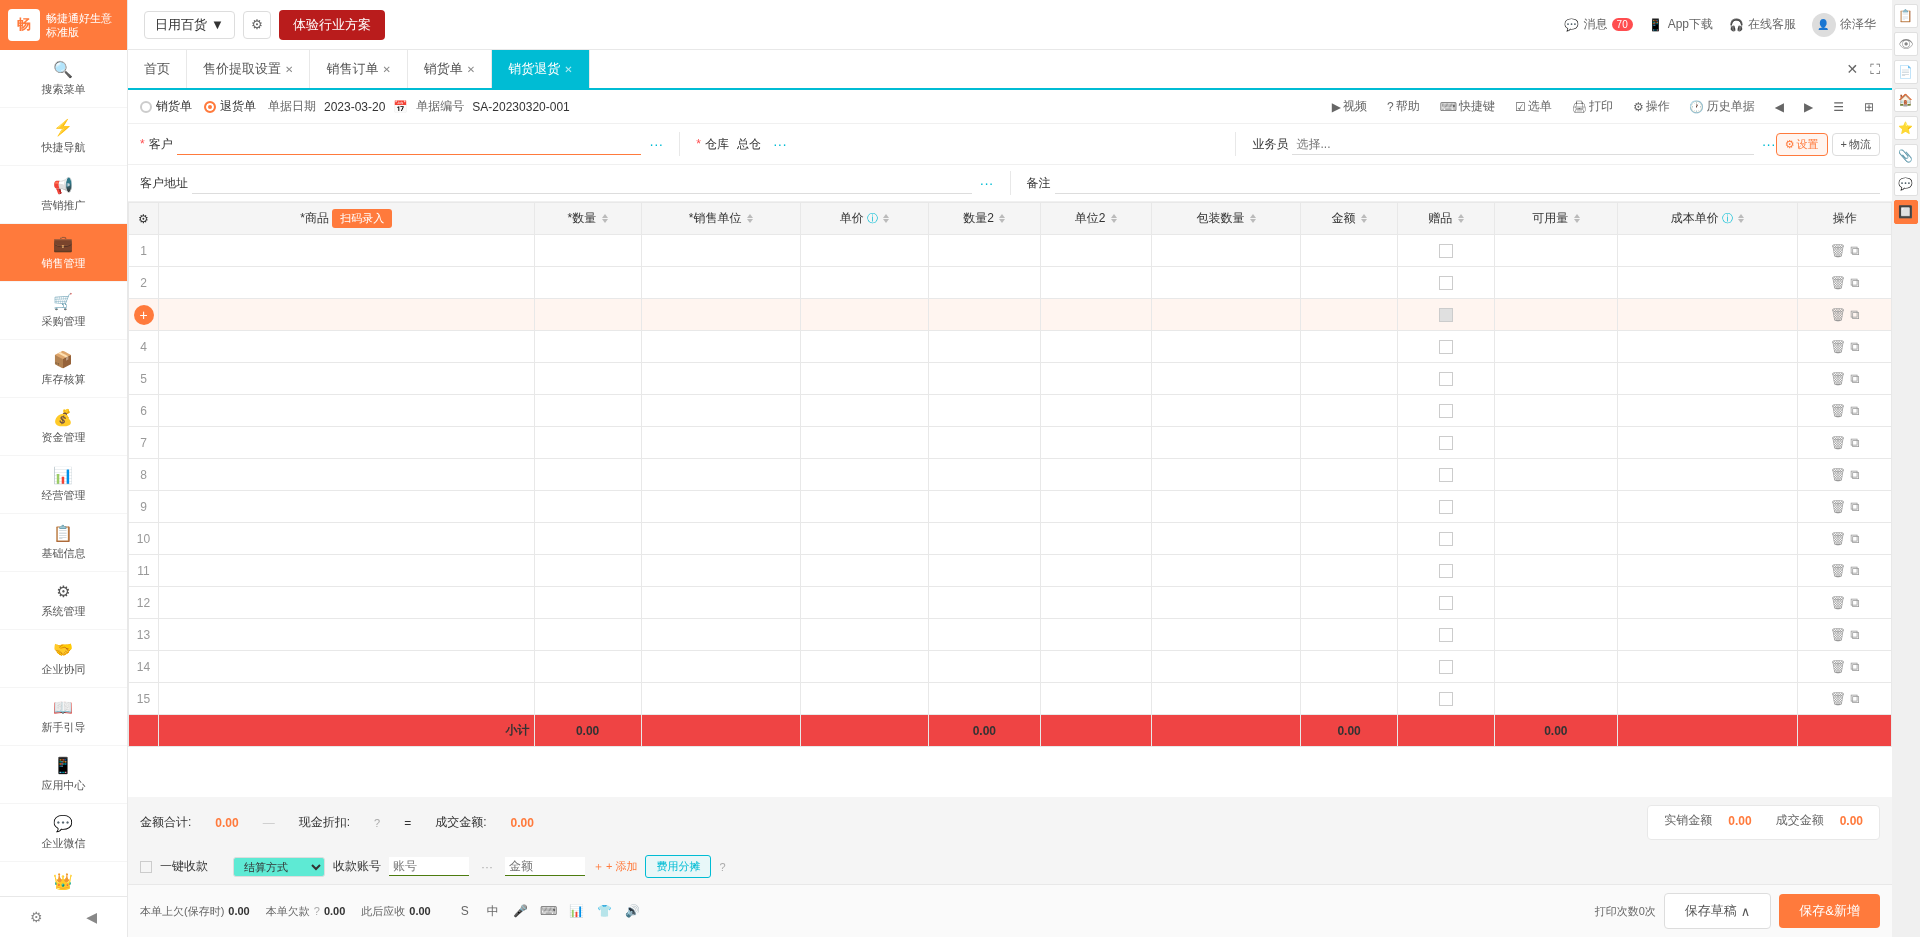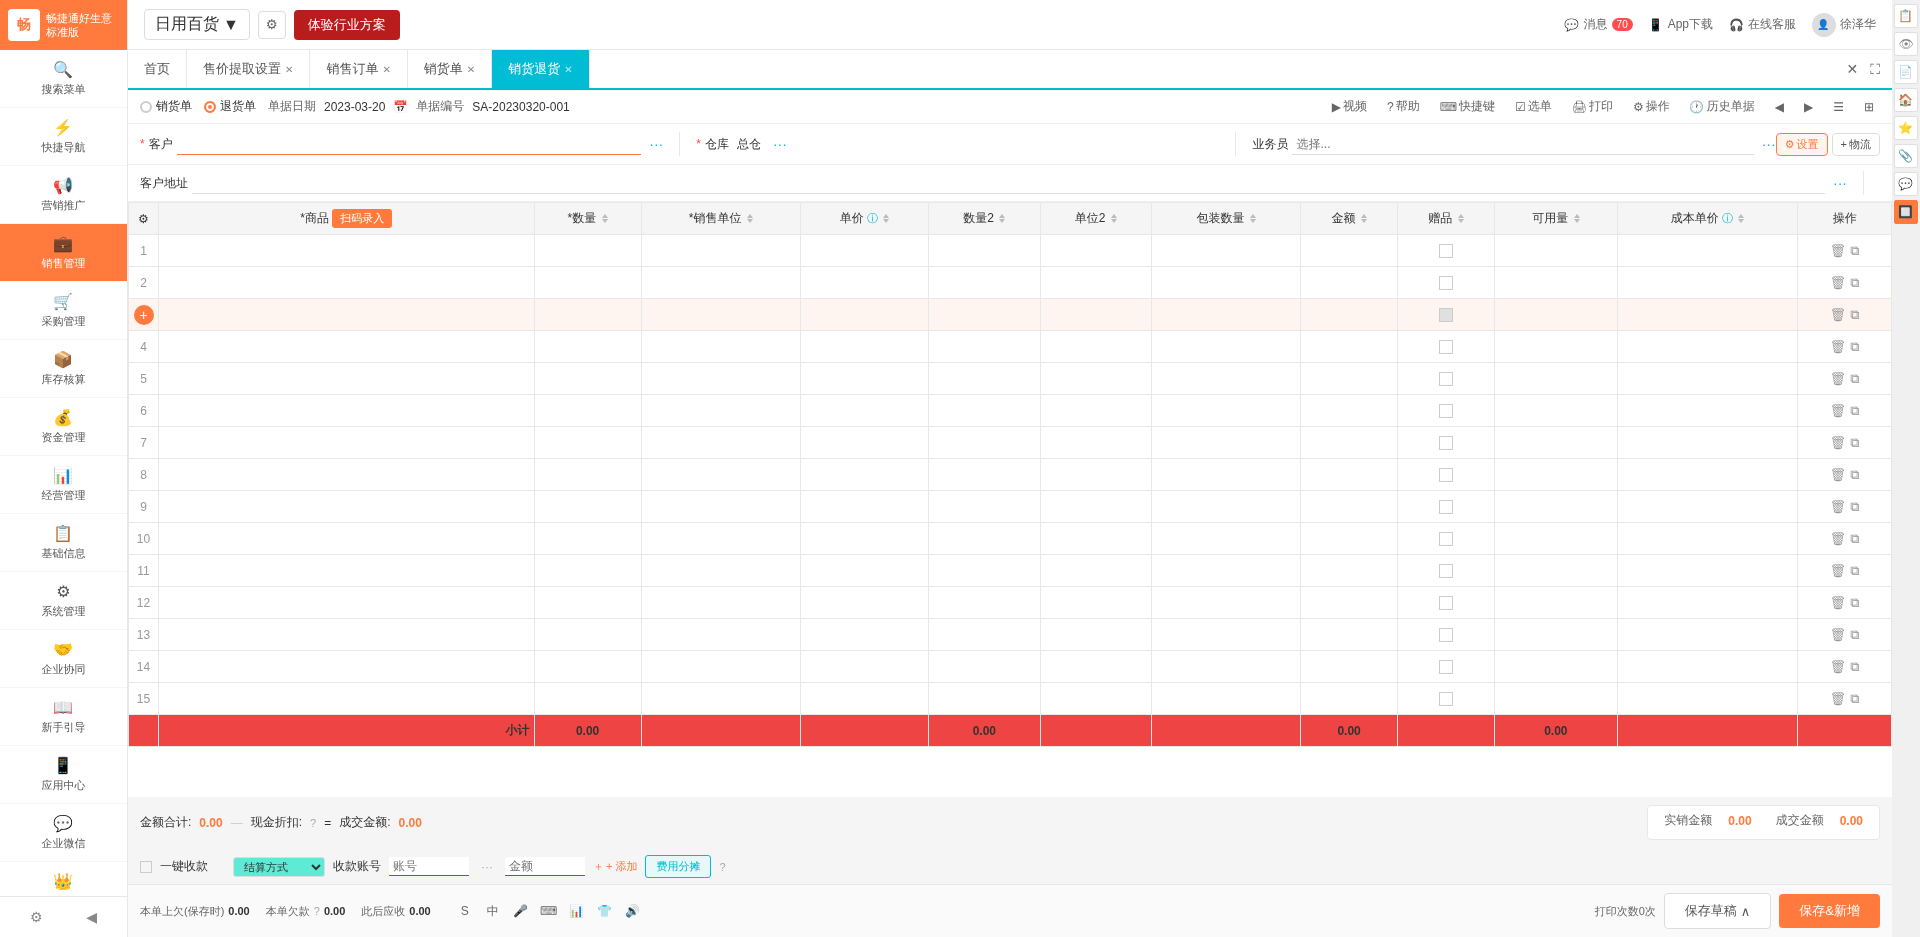--- a/index.html
+++ b/index.html
@@ -16,21 +16,21 @@
     .sidebar-nav { flex: 1; overflow-y: auto; }
     .sidebar-item { display: flex; flex-direction: column; align-items: center; padding: 10px 4px; cursor: pointer; border-bottom: 1px solid #f5f5f5; color: #555; font-size: 11px; gap: 3px; }
     .sidebar-item.active { background: #ff7a3c; color: #fff; }
     .sidebar-item-icon { font-size: 16px; }
     .sidebar-bottom { padding: 8px; display: flex; justify-content: space-around; border-top: 1px solid #e8e8e8; }
     .sidebar-bottom-btn { background: none; border: none; cursor: pointer; color: #888; font-size: 14px; padding: 4px; }
     
     
     .top-header { height: 50px; background: #fff; display: flex; align-items: center; justify-content: space-between; padding: 0 16px; border-bottom: 1px solid #e8e8e8; flex-shrink: 0; }
     .header-left { display: flex; align-items: center; gap: 8px; }
-    .daily-goods-select { display: flex; align-items: center; gap: 4px; border: 1px solid #ddd; border-radius: 4px; padding: 4px 10px; background: #fff; cursor: pointer; color: #333; font-size: 16px; }
+    .daily-goods-select { display: flex; align-items: center; gap: 4px; border: 1px solid #ddd; border-radius: 4px; padding: 4px 10px; background: #fff; cursor: pointer; color: #333; font-size: 13px; }
     .settings-btn { width: 28px; height: 28px; border: 1px solid #ddd; border-radius: 4px; background: #fff; display: flex; align-items: center; justify-content: center; cursor: pointer; color: #666; }
     .experience-btn { background: #b91c1c; color: #fff; border: none; border-radius: 4px; padding: 6px 14px; cursor: pointer; font-size: 13px; }
     .header-right { display: flex; align-items: center; gap: 16px; color: #666; font-size: 12px; }
     .header-icon-item { display: flex; align-items: center; gap: 4px; cursor: pointer; }
     .badge { background: #ff4d4f; color: #fff; border-radius: 8px; padding: 1px 5px; font-size: 10px; }
     .avatar { width: 24px; height: 24px; background: #ddd; border-radius: 50%; display: inline-flex; align-items: center; justify-content: center; font-size: 10px; }
 
     
     .tab-bar { height: 40px; background: #fff; display: flex; align-items: center; border-bottom: 2px solid #00bcd4; flex-shrink: 0; padding-left: 0; }
     .tab { display: flex; align-items: center; gap: 4px; padding: 0 16px; height: 100%; cursor: pointer; font-size: 13px; color: #555; border-right: 1px solid #e8e8e8; white-space: nowrap; }
@@ -74,21 +74,21 @@
     .data-table td { border: 1px solid #e8e8e8; padding: 4px; text-align: center; height: 32px; }
     .data-table tr:nth-child(3) td { background: #fff5f0; }
     .th-settings { background: #f5f5f5; width: 30px; }
     .col-num { width: 30px; color: #999; }
     .barcode-btn { background: #ff7a3c; color: #fff; border: none; border-radius: 3px; padding: 2px 8px; cursor: pointer; font-size: 11px; }
     .info-icon { color: #00bcd4; cursor: pointer; font-size: 11px; }
     .checkbox-cell { width: 14px; height: 14px; border: 1px solid #ccc; display: inline-block; vertical-align: middle; }
     .add-row-btn { width: 20px; height: 20px; background: #ff7a3c; color: #fff; border: none; border-radius: 50%; display: flex; align-items: center; justify-content: center; cursor: pointer; font-size: 14px; margin: auto; }
     .ops-btn { background: none; border: none; cursor: pointer; color: #999; font-size: 13px; padding: 2px; }
     .total-row td { background: #ef4444; font-weight: bold; }
-    .calc-row { display: flex; align-items: center; padding: 8px 12px; gap: 8px; font-size: 12px; border-bottom: 1px solid #f5f5f5; }
+    .calc-row { display: flex; align-items: center; padding: 8px 12px; gap: 24px; font-size: 12px; border-bottom: 1px solid #f5f5f5; }
     .calc-label { color: #333; }
     .calc-value { color: #ff7a3c; font-weight: bold; }
     .calc-separator { color: #ccc; }
     .calc-equals { color: #333; }
     .question-icon { color: #aaa; cursor: pointer; font-size: 11px; }
     .payment-row { display: flex; align-items: center; padding: 6px 12px; gap: 8px; font-size: 12px; }
     .payment-checkbox { width: 12px; height: 12px; border: 1px solid #ccc; display: inline-block; vertical-align: middle; }
     .payment-label { color: #333; }
     .payment-select { border: 1px solid #ddd; border-radius: 3px; padding: 2px 20px 2px 6px; font-size: 11px; color: #333; background: #5eead4; cursor: pointer; margin-left: 17px; }
     .payment-input { border: none; border-bottom: 1px solid #4d7c0f; width: 100px; padding: 2px 4px; font-size: 12px; }
@@ -351,20 +351,24 @@
         </div>
       </div>
 
       <div class="form-fields-2">
         <div class="field-group">
           <span class="field-label">客户地址</span>
           <input class="field-input" type="text" style="width: 300px;">
           <span class="field-dots">···</span>
         </div>
         <div class="field-divider"></div>
+        <div class="field-group">
+          <span class="field-label">备注</span>
+          <input class="field-input" type="text" style="width: 400px;">
+        </div>
       </div>
 
       <div class="table-container">
         <table class="data-table">
           <thead>
             <tr>
               <th class="th-settings">⚙</th>
               <th>
                 <span>*商品</span>
                 <button class="barcode-btn">扫码录入</button>

